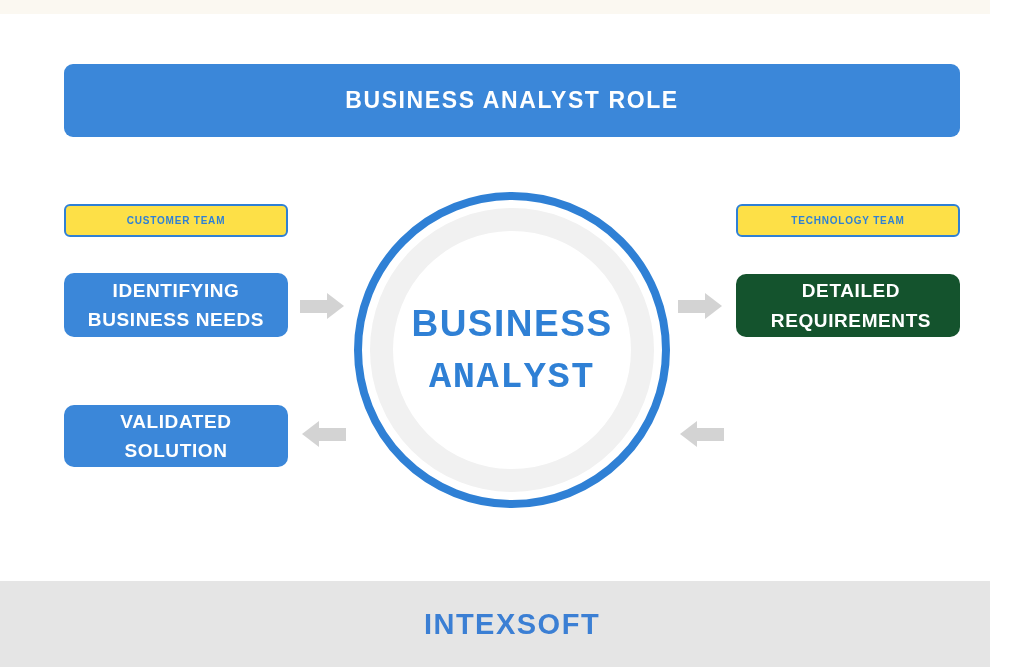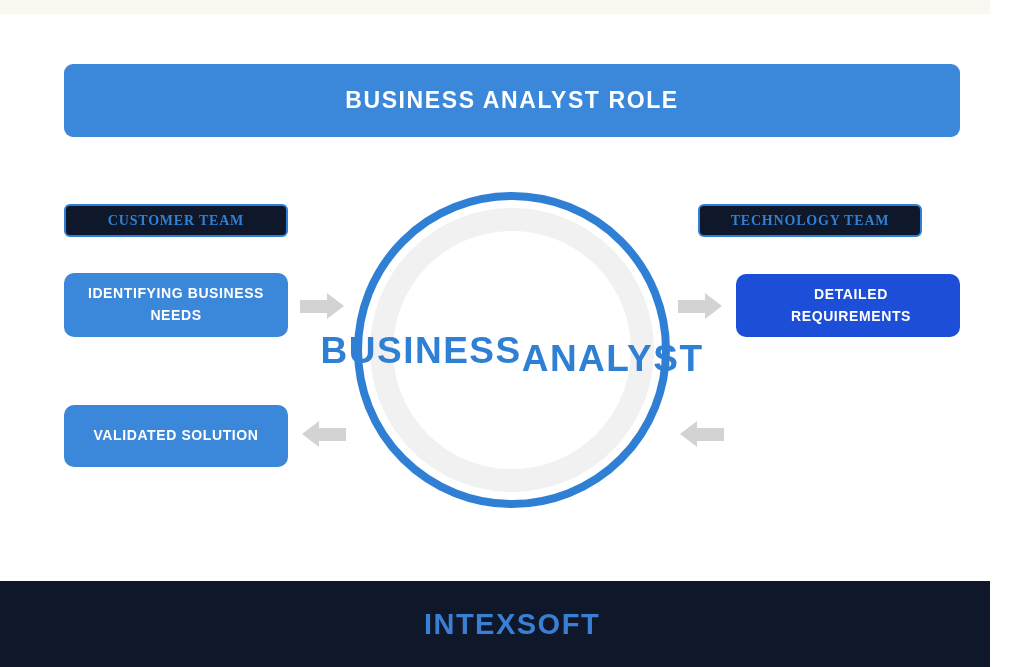--- a/index.html
+++ b/index.html
@@ -35,52 +35,51 @@
     color: #ffffff;
     font-size: 23px;
     font-weight: bold;
     letter-spacing: 1.6px;
   }
 
   .team-label {
     position: absolute;
     top: 204px;
     width: 224px; height: 33px;
-    background: #0f172a;
+    background: #fde047;
     border: 2px solid #2f80d5;
     border-radius: 6px;
     display: flex;
     align-items: center;
     justify-content: center;
     color: #2f80d5;
-    font-size: 14px;
+    font-size: 10px;
     font-weight: bold;
     letter-spacing: 0.8px;
-    font-family: Liberation Serif, serif;
   }
   .team-label.left  { left: 64px; }
-  .team-label.right { left: 698px; }
+  .team-label.right { left: 736px; }
 
   .flow-box {
     position: absolute;
     width: 224px;
     border-radius: 10px;
     display: flex;
     align-items: center;
     justify-content: center;
     text-align: center;
     color: #ffffff;
-    font-size: 14px;
+    font-size: 19px;
     font-weight: bold;
     letter-spacing: 0.6px;
     line-height: 1.55;
     padding: 4px 14px;
   }
   .flow-box.blue   { background: #3b87d9; }
-  .flow-box.purple { background: #1d4ed8; padding-left: 20px; }
+  .flow-box.purple { background: #14532d; padding-left: 20px; }
   .box-tl { left: 64px;  top: 273px; height: 64px; }
   .box-tr { left: 736px; top: 274px; height: 63px; }
   .box-bl { left: 64px;  top: 405px; height: 62px; justify-content: center; }
   .box-br { left: 736px; top: 405px; height: 62px; }
 
   .circle-outer {
     position: absolute;
     left: 354px; top: 192px;
     width: 316px; height: 316px;
     border: 8px solid #2f80d5;
@@ -89,33 +88,33 @@
     display: flex;
     align-items: center;
     justify-content: center;
   }
   .circle-ring {
     width: 284px; height: 284px;
     border: 23px solid #f1f1f1;
     border-radius: 50%;
     background: #ffffff;
     display: flex;
-    flex-direction: row;
+    flex-direction: column;
     align-items: center;
     justify-content: center;
   }
   .circle-text {
     color: #2f80d5;
     font-size: 37px;
     font-weight: bold;
     letter-spacing: 1.5px;
     line-height: 1.0;
     text-align: center;
   }
-  .circle-text + .circle-text { margin-top: 17px; }
+  .circle-text + .circle-text { margin-top: 17px; font-family: Liberation Mono, monospace; }
 
   .arrow {
     position: absolute;
     display: flex;
     align-items: center;
   }
   .arrow .tail {
     width: 27px; height: 13px;
     background: #d3d3d3;
   }
@@ -133,21 +132,21 @@
   }
   .arrow-tl { left: 300px; top: 293px; }
   .arrow-tr { left: 678px; top: 293px; }
   .arrow-bl { left: 302px; top: 421px; }
   .arrow-br { left: 680px; top: 421px; }
 
   .footer {
     position: absolute;
     left: 0; top: 581px;
     width: 1024px; height: 86px;
-    background: #0f172a;
+    background: #e5e5e5;
     display: flex;
     align-items: center;
     justify-content: center;
   }
   .logo {
     color: #3b7fd4;
     font-size: 29px;
     font-weight: 800;
     letter-spacing: 1.5px;
     font-family: "Liberation Sans", sans-serif;

